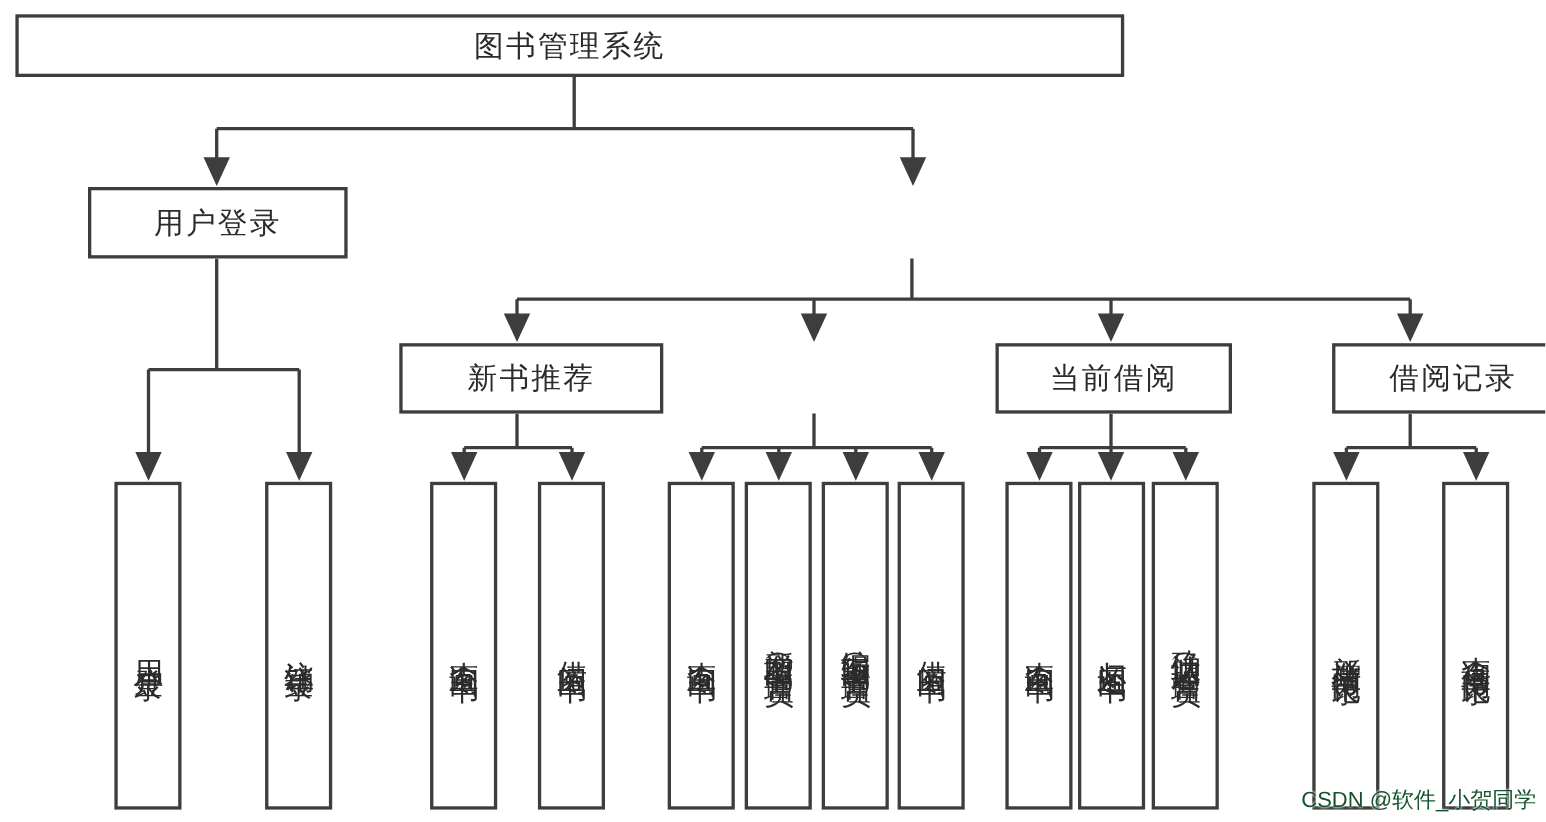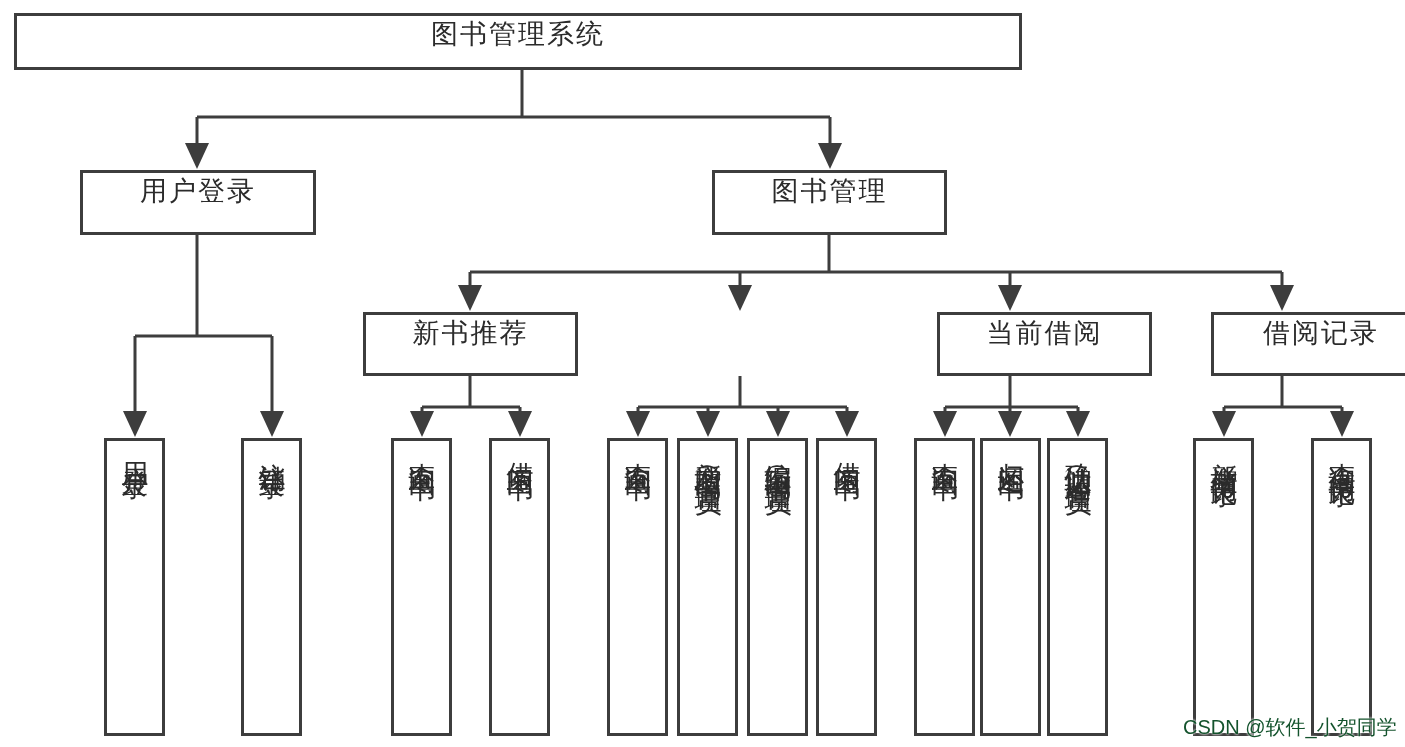--- a/index.html
+++ b/index.html
@@ -11,21 +11,21 @@
     font-family:"Liberation Sans", sans-serif;
     color:#2b2b2b;
   }
   .connector-layer{position:absolute;left:0;top:0;z-index:1;}
   .box{
     position:absolute;
     box-sizing:border-box;
     border:3px solid #3d3d3d;
     background:#ffffff;
     display:flex;
-    align-items:flex-start;
+    align-items:center;
     justify-content:center;
     z-index:2;
   }
   .box.h span{
     font-size:27px;
     letter-spacing:2px;
     white-space:nowrap;
     color:#2b2b2b;
   }
   .box.v span{
@@ -94,28 +94,25 @@
     </g>
   </svg>
 
   <div class="box h" style="left:14px;top:13px;width:1008px;height:57px">
     <span>图书管理系统</span>
   </div>
 
   <div class="box h" style="left:80px;top:170px;width:236px;height:65px">
     <span>用户登录</span>
   </div>
-  <div class="box h" style="left:712px;top:170px;width:235px;height:65px">
-    <span>图书管理</span>
-  </div>
 
-  <div class="box h" style="left:363px;top:312px;width:215px;height:64px">
+  <div class="box h" style="left:363px;top:312px;width:240px;height:64px">
     <span>新书推荐</span>
   </div>
-  <div class="box h" style="left:937px;top:312px;width:215px;height:64px">
+  <div class="box h" style="left:905px;top:312px;width:215px;height:64px">
     <span>当前借阅</span>
   </div>
   <div class="box h" style="left:1211px;top:312px;width:220px;height:64px">
     <span>借阅记录</span>
   </div>
 
   <div class="box v" style="left:104px;top:438px;width:61px;height:298px">
     <span>用户登录</span>
   </div>
   <div class="box v" style="left:241px;top:438px;width:61px;height:298px">

